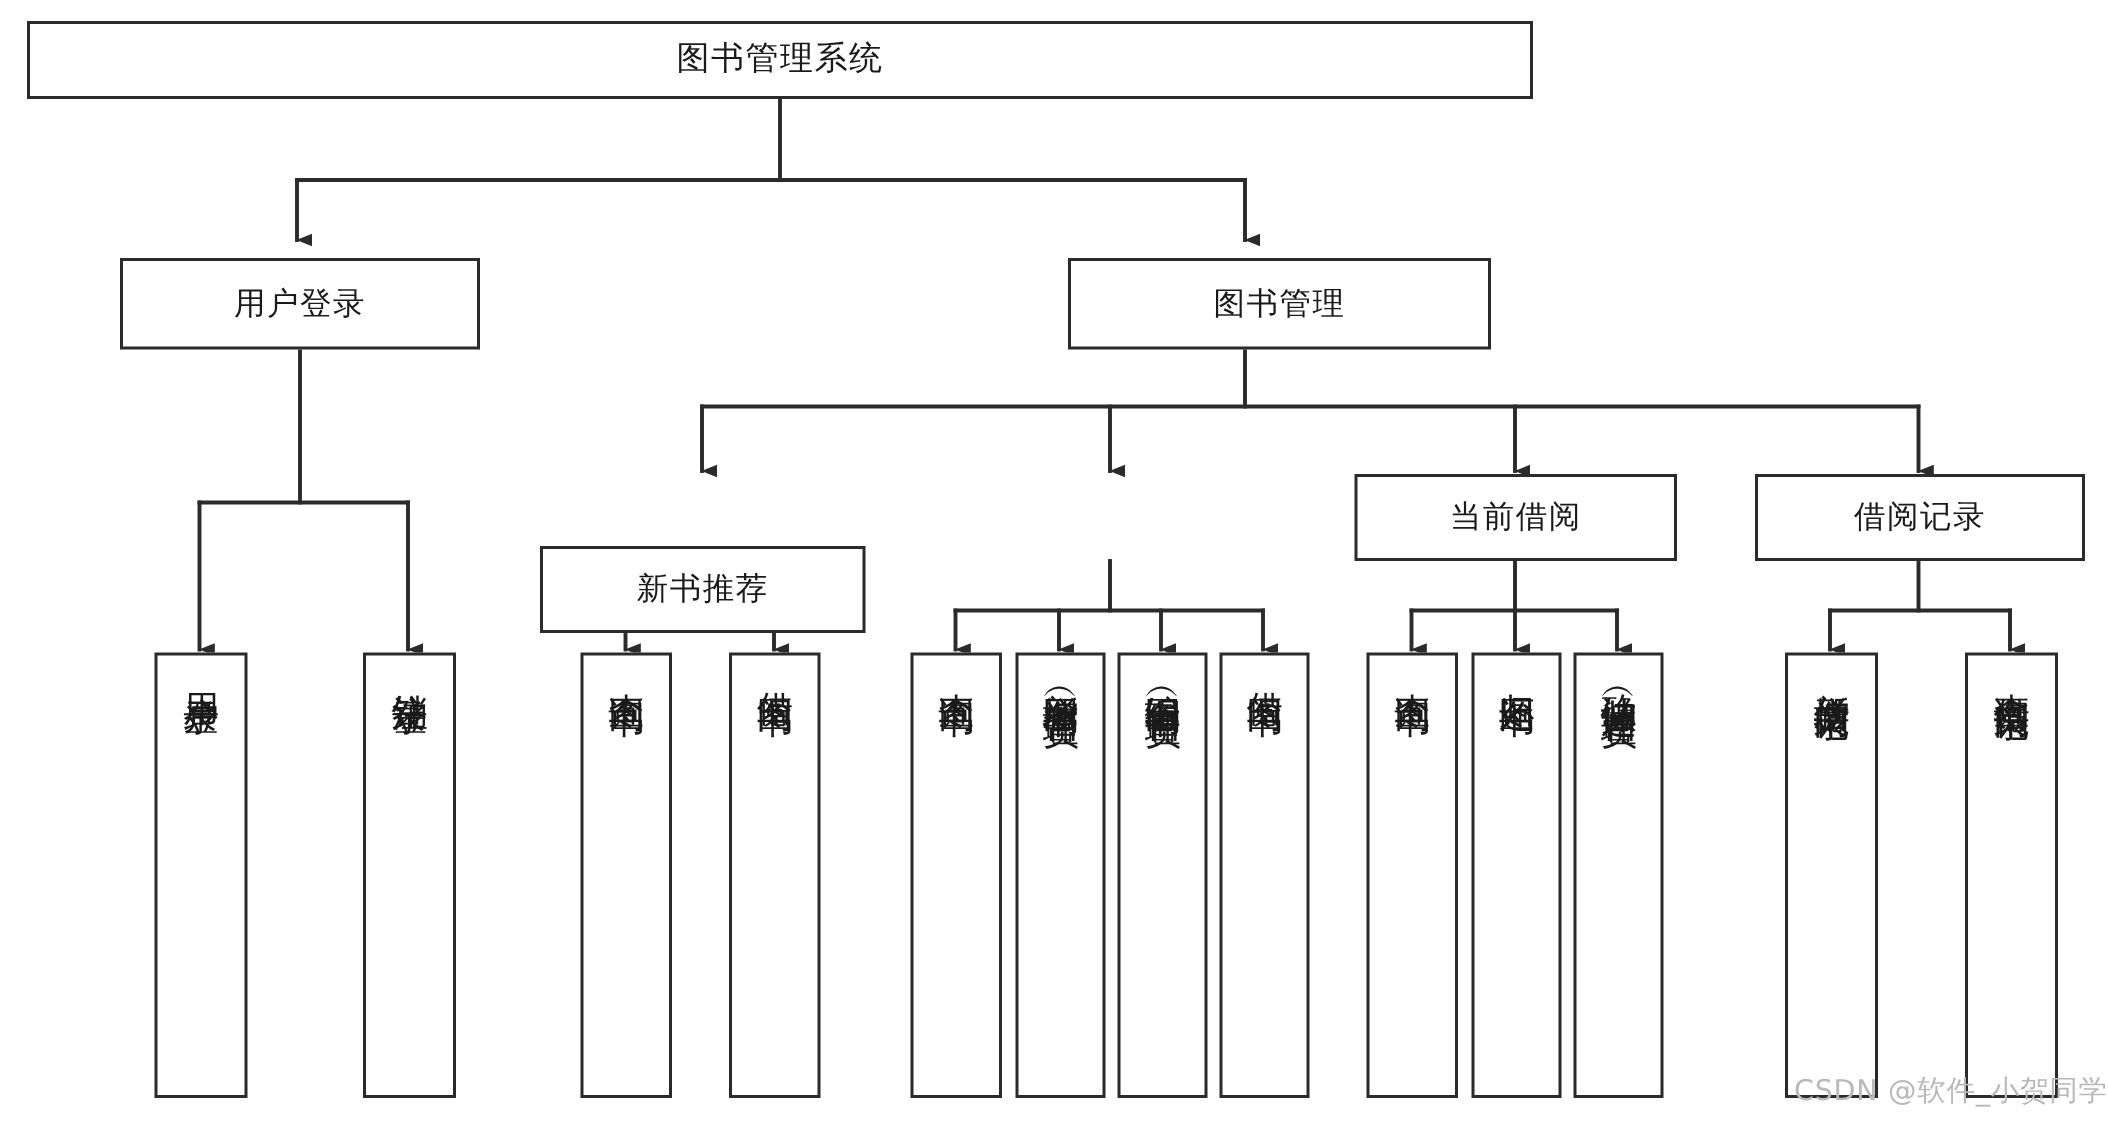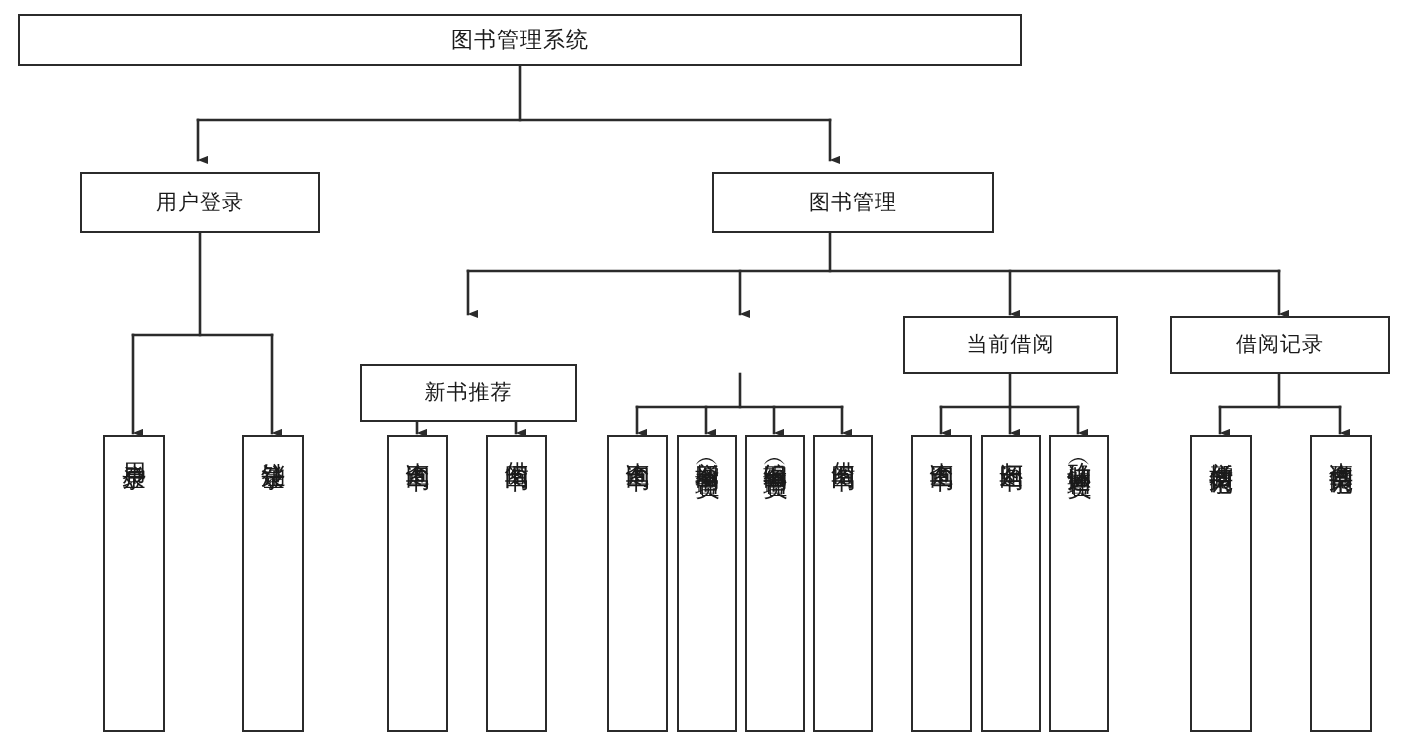--- a/index.html
+++ b/index.html
@@ -203,14 +203,15 @@
   </div>
 
   <div class="node node-v" style="left:1190px; top:435px; width:62px; height:297px;">
     <span class="vtext">新增借阅记录</span>
   </div>
 
   <div class="node node-v" style="left:1310px; top:435px; width:62px; height:297px;">
     <span class="vtext">查询借阅记录</span>
   </div>
 
+  <div class="watermark" style="left:1196px; top:714px;">CSDN @软件_小贺同学</div>
 
 </div>
 
 </body></html>

